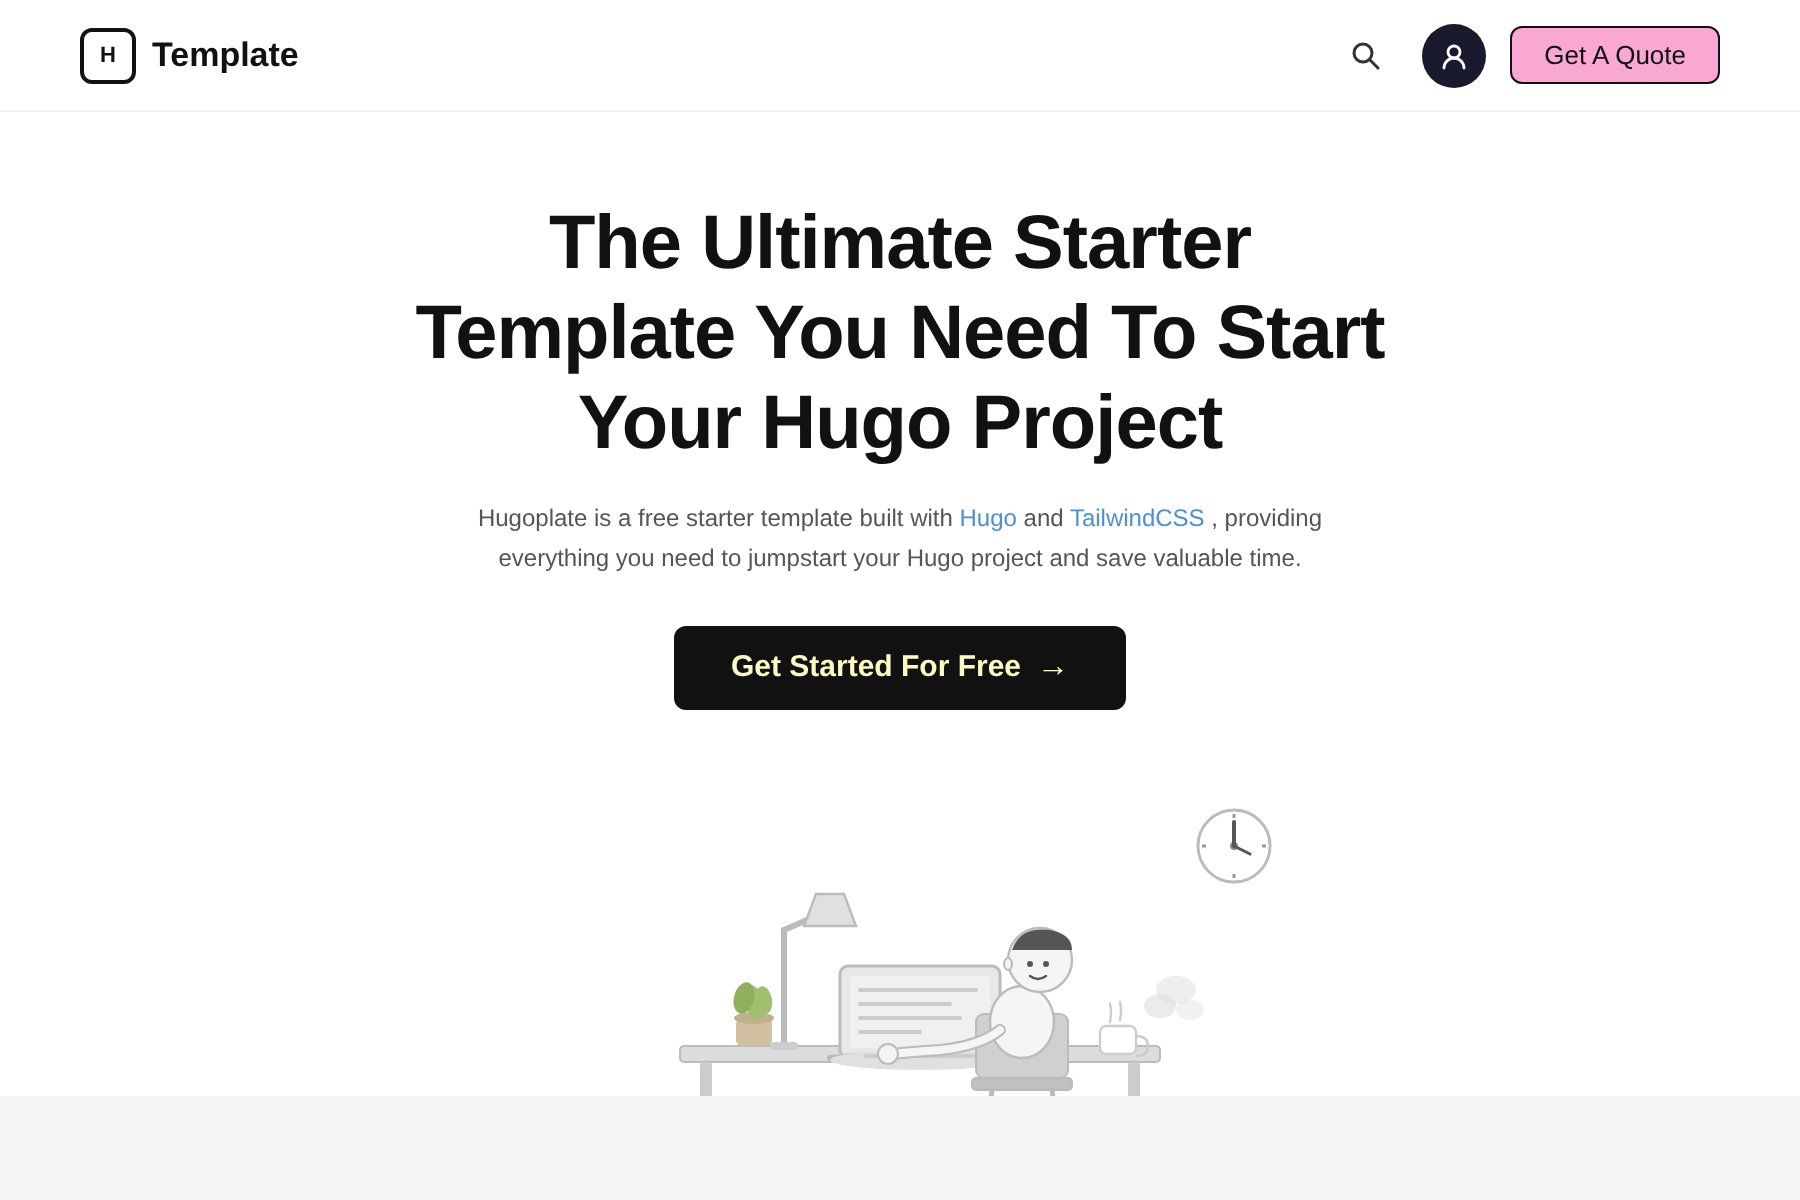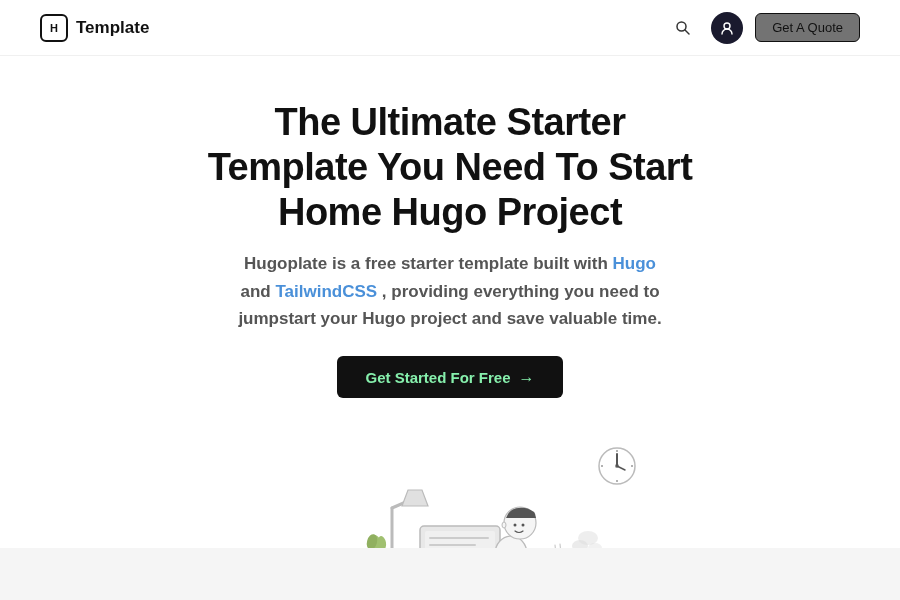--- a/index.html
+++ b/index.html
@@ -75,21 +75,21 @@
       cursor: pointer;
       color: #333;
       font-size: 15px;
     }
     .nav-user-icon {
       background: #1a1a2e;
       color: white;
       font-size: 13px;
     }
     .btn-quote {
-      background: #737373;
+      background: #f9a8d4;
       border: 1.5px solid #111;
       border-radius: 6px;
       padding: 6px 16px;
       font-size: 13px;
       font-weight: 500;
       color: #111;
       cursor: pointer;
     }
 
     
@@ -103,34 +103,33 @@
     .hero-title {
       font-size: 38px;
       font-weight: 800;
       color: #111;
       line-height: 1.18;
       max-width: 520px;
       letter-spacing: -0.5px;
     }
     .hero-subtitle {
       margin-top: 16px;
-      font-size: 17px;
+      font-size: 12px;
       color: #555;
       max-width: 430px;
       line-height: 1.6;
-      font-weight: bold;
     }
     .hero-subtitle a {
       color: #4a90d9;
       text-decoration: none;
     }
     .btn-cta {
       margin-top: 24px;
       background: #111;
-      color: #86efac;
+      color: #fef9c3;
       border: none;
       border-radius: 6px;
       padding: 12px 28px;
       font-size: 15px;
       font-weight: 600;
       cursor: pointer;
       display: flex;
       align-items: center;
       gap: 8px;
     }
@@ -185,21 +184,21 @@
       <svg width="14" height="14" viewBox="0 0 14 14" fill="none" xmlns="http://www.w3.org/2000/svg">
         <path d="M2 13c0-2.761 2.239-5 5-5s5 2.239 5 5" stroke="white" stroke-width="1.4" stroke-linecap="round"></path>
         <circle cx="7" cy="5" r="3" stroke="white" stroke-width="1.4"></circle>
       </svg>
     </div>
     <button class="btn-quote">Get A Quote</button>
   </div>
 </nav>
 
 <section class="hero">
-  <h1 class="hero-title">The Ultimate Starter Template You Need To Start Home Hugo Project</h1>
+  <h1 class="hero-title">The Ultimate Starter Template You Need To Start Your Hugo Project</h1>
   <p class="hero-subtitle">
     <span>Hugoplate is a free starter template built with </span>
     <a href="#">Hugo</a>
     <span> and </span>
     <a href="#">TailwindCSS</a>
     <span>, providing everything you need to jumpstart your Hugo project and save valuable time.</span>
   </p>
   <button class="btn-cta">
     <span>Get Started For Free</span>
     <span class="arrow">→</span>

